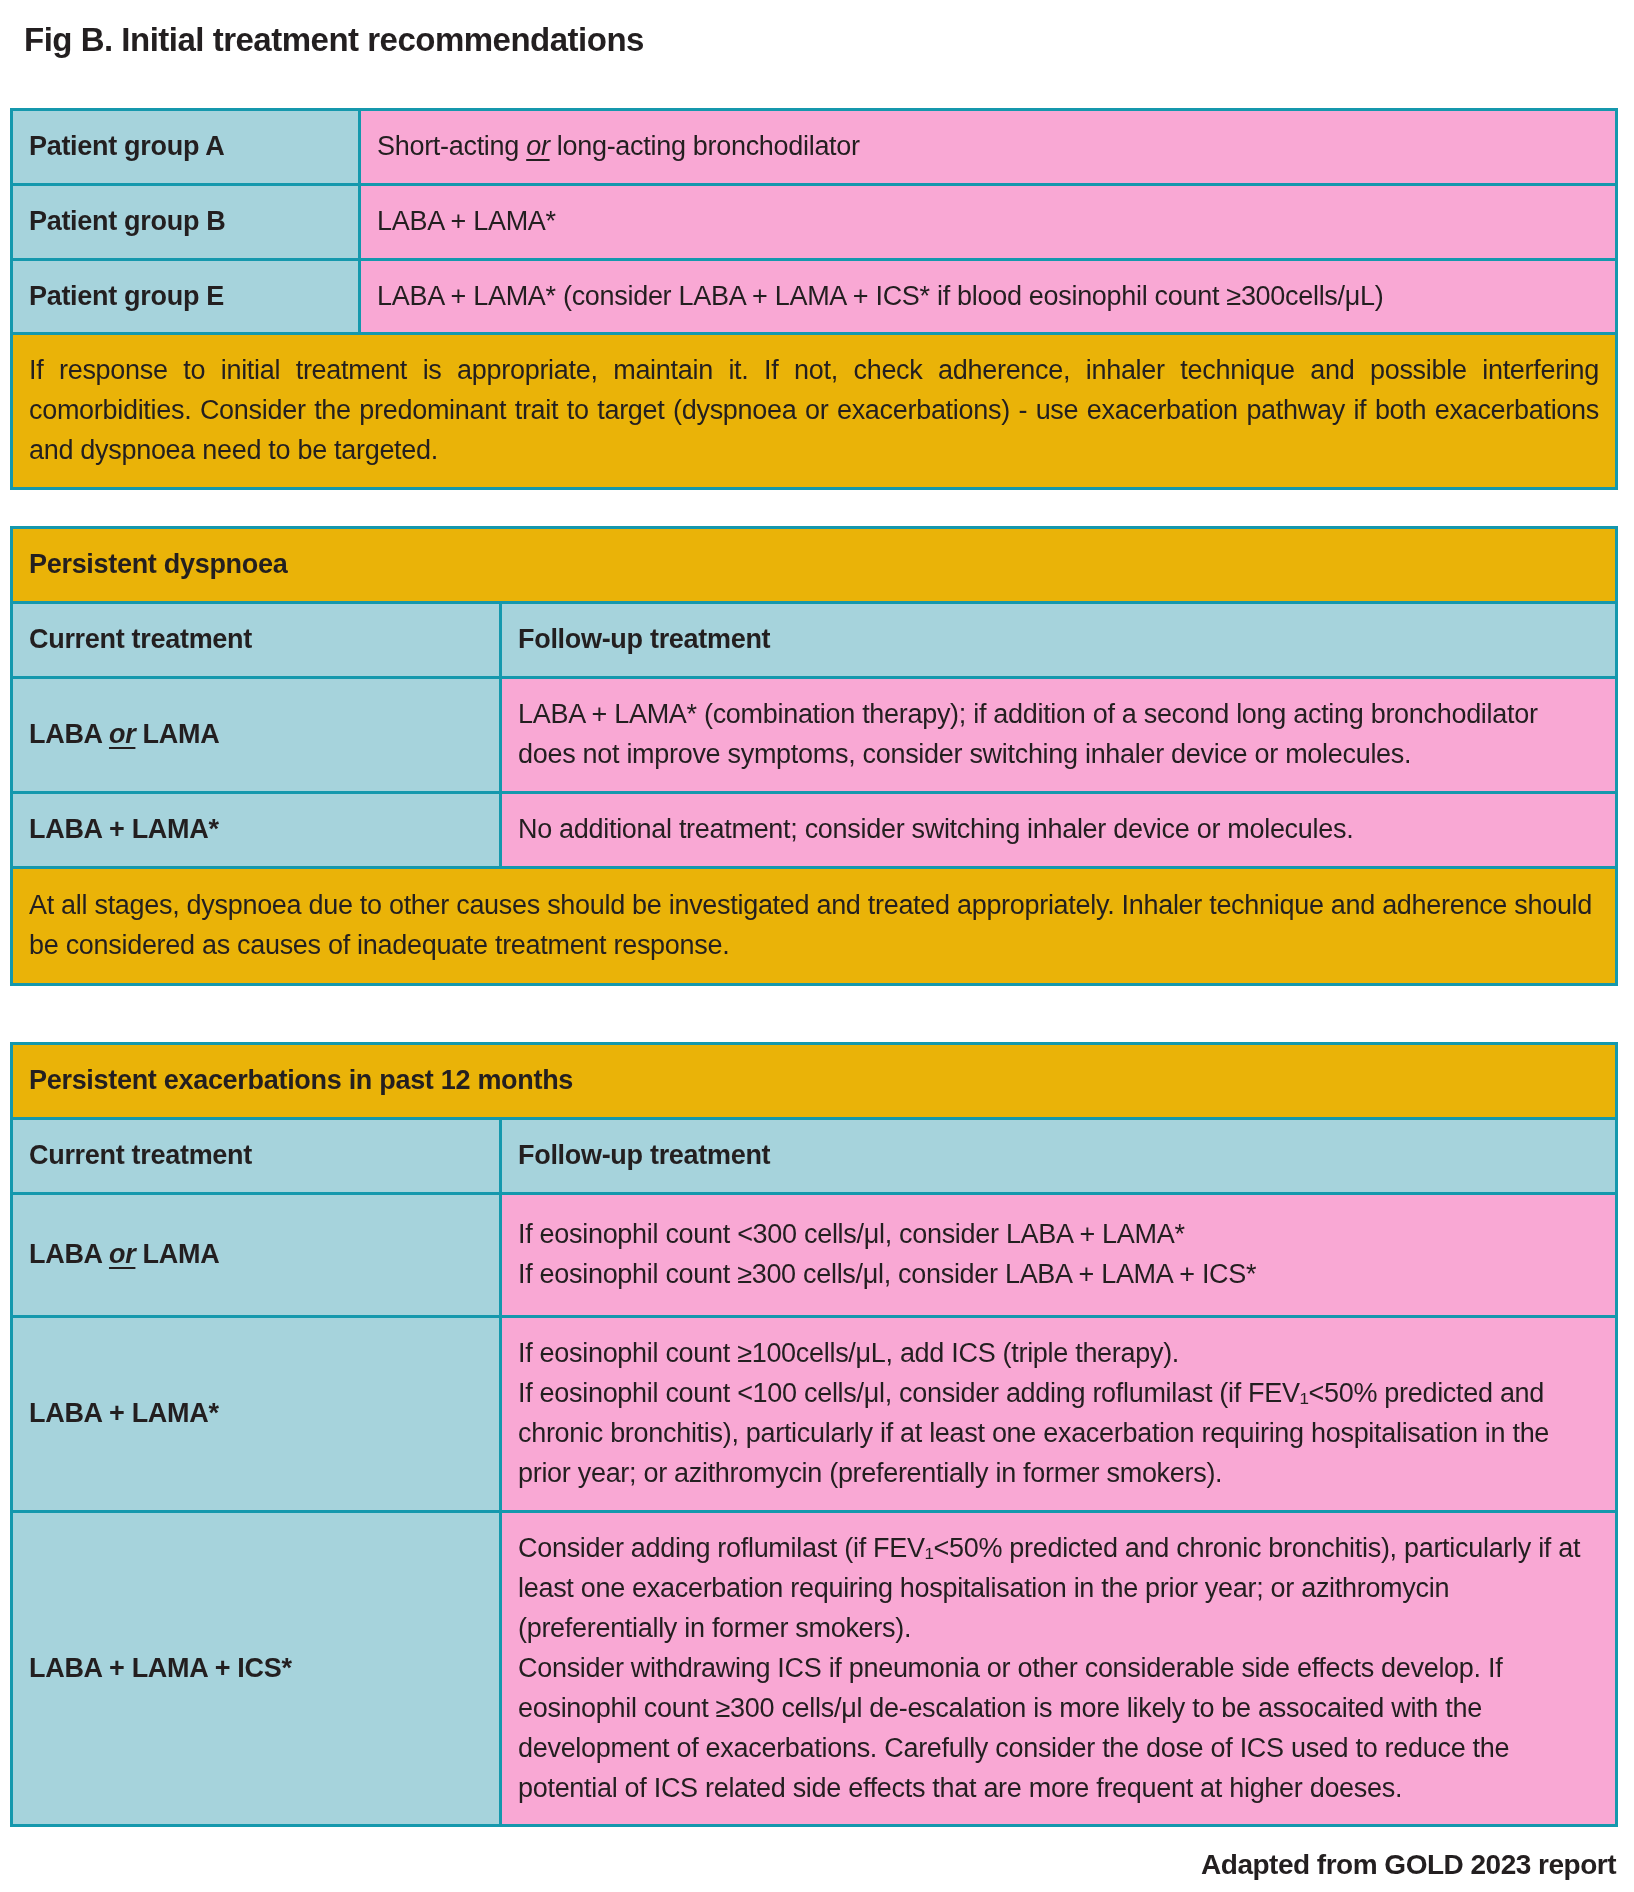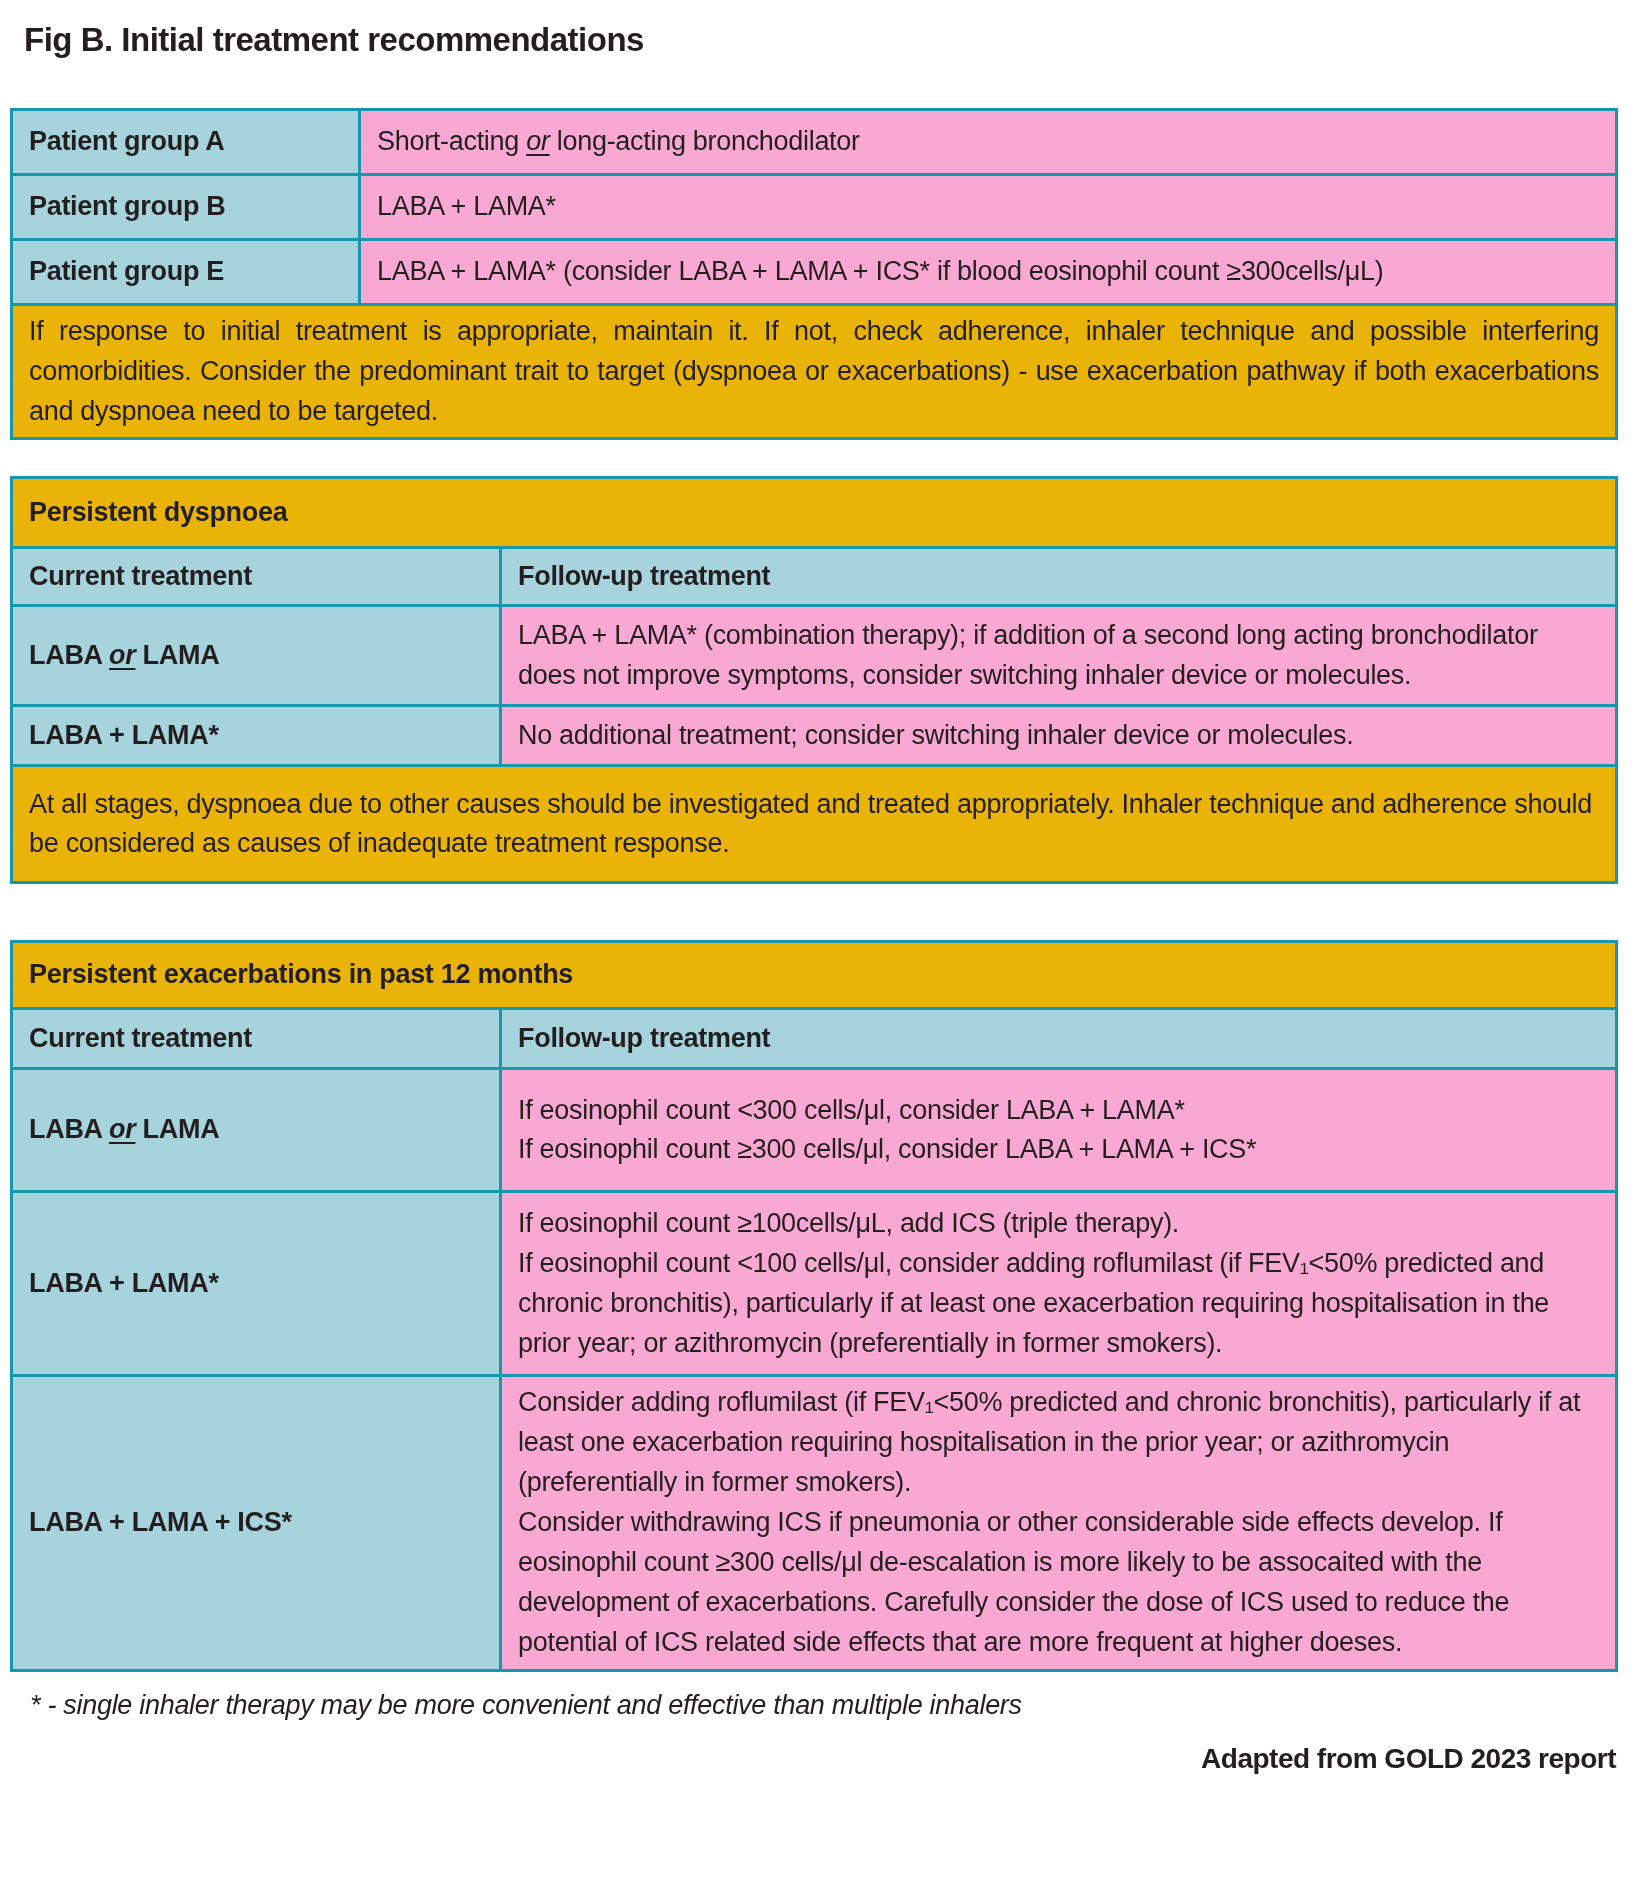--- a/index.html
+++ b/index.html
@@ -37,21 +37,21 @@
     border-collapse: collapse;
     width: 100%;
     table-layout: fixed;
     margin-top: 48px;
   }
   table.tbl td {
     border: 3px solid #1598ad;
     font-size: 27px;
     letter-spacing: -0.3px;
     line-height: 1.48;
-    padding: 6px 16px;
+    padding: 16px 16px;
     vertical-align: middle;
     box-sizing: border-box;
   }
   td.teal  { background: #a6d3dc; }
   td.light { background: #f9a8d4; }
   td.white { background: #eab308; }
   td.toptd { vertical-align: top; padding-top: 12px; }
   td.section-title {
     font-size: 29px;
     font-weight: bold;
@@ -198,17 +198,16 @@
     <tr class="h290">
       <td class="teal row-label toptd"><span>LABA + LAMA + ICS*</span><span class="or-word"></span><span></span></td>
       <td class="light toptd">
         <p>Consider adding roflumilast (if FEV₁&lt;50% predicted and chronic bronchitis), particularly if at least one exacerbation requiring hospitalisation in the prior year; or azithromycin (preferentially in former smokers).</p>
         <p>Consider withdrawing ICS if pneumonia or other considerable side effects develop. If eosinophil count ≥300 cells/μl de-escalation is more likely to be assocaited with the development of exacerbations. Carefully consider the dose of ICS used to reduce the potential of ICS related side effects that are more frequent at higher doeses.</p>
       </td>
     </tr>
   </tbody>
     </table>
 
-  <div class="ast-footnote">* - single inhaler therapy may be more convenient and effective than multiple inhalers</div>
 
   <div class="credit">Adapted from GOLD 2023 report</div>
 
 </div>
 
 </body></html>

